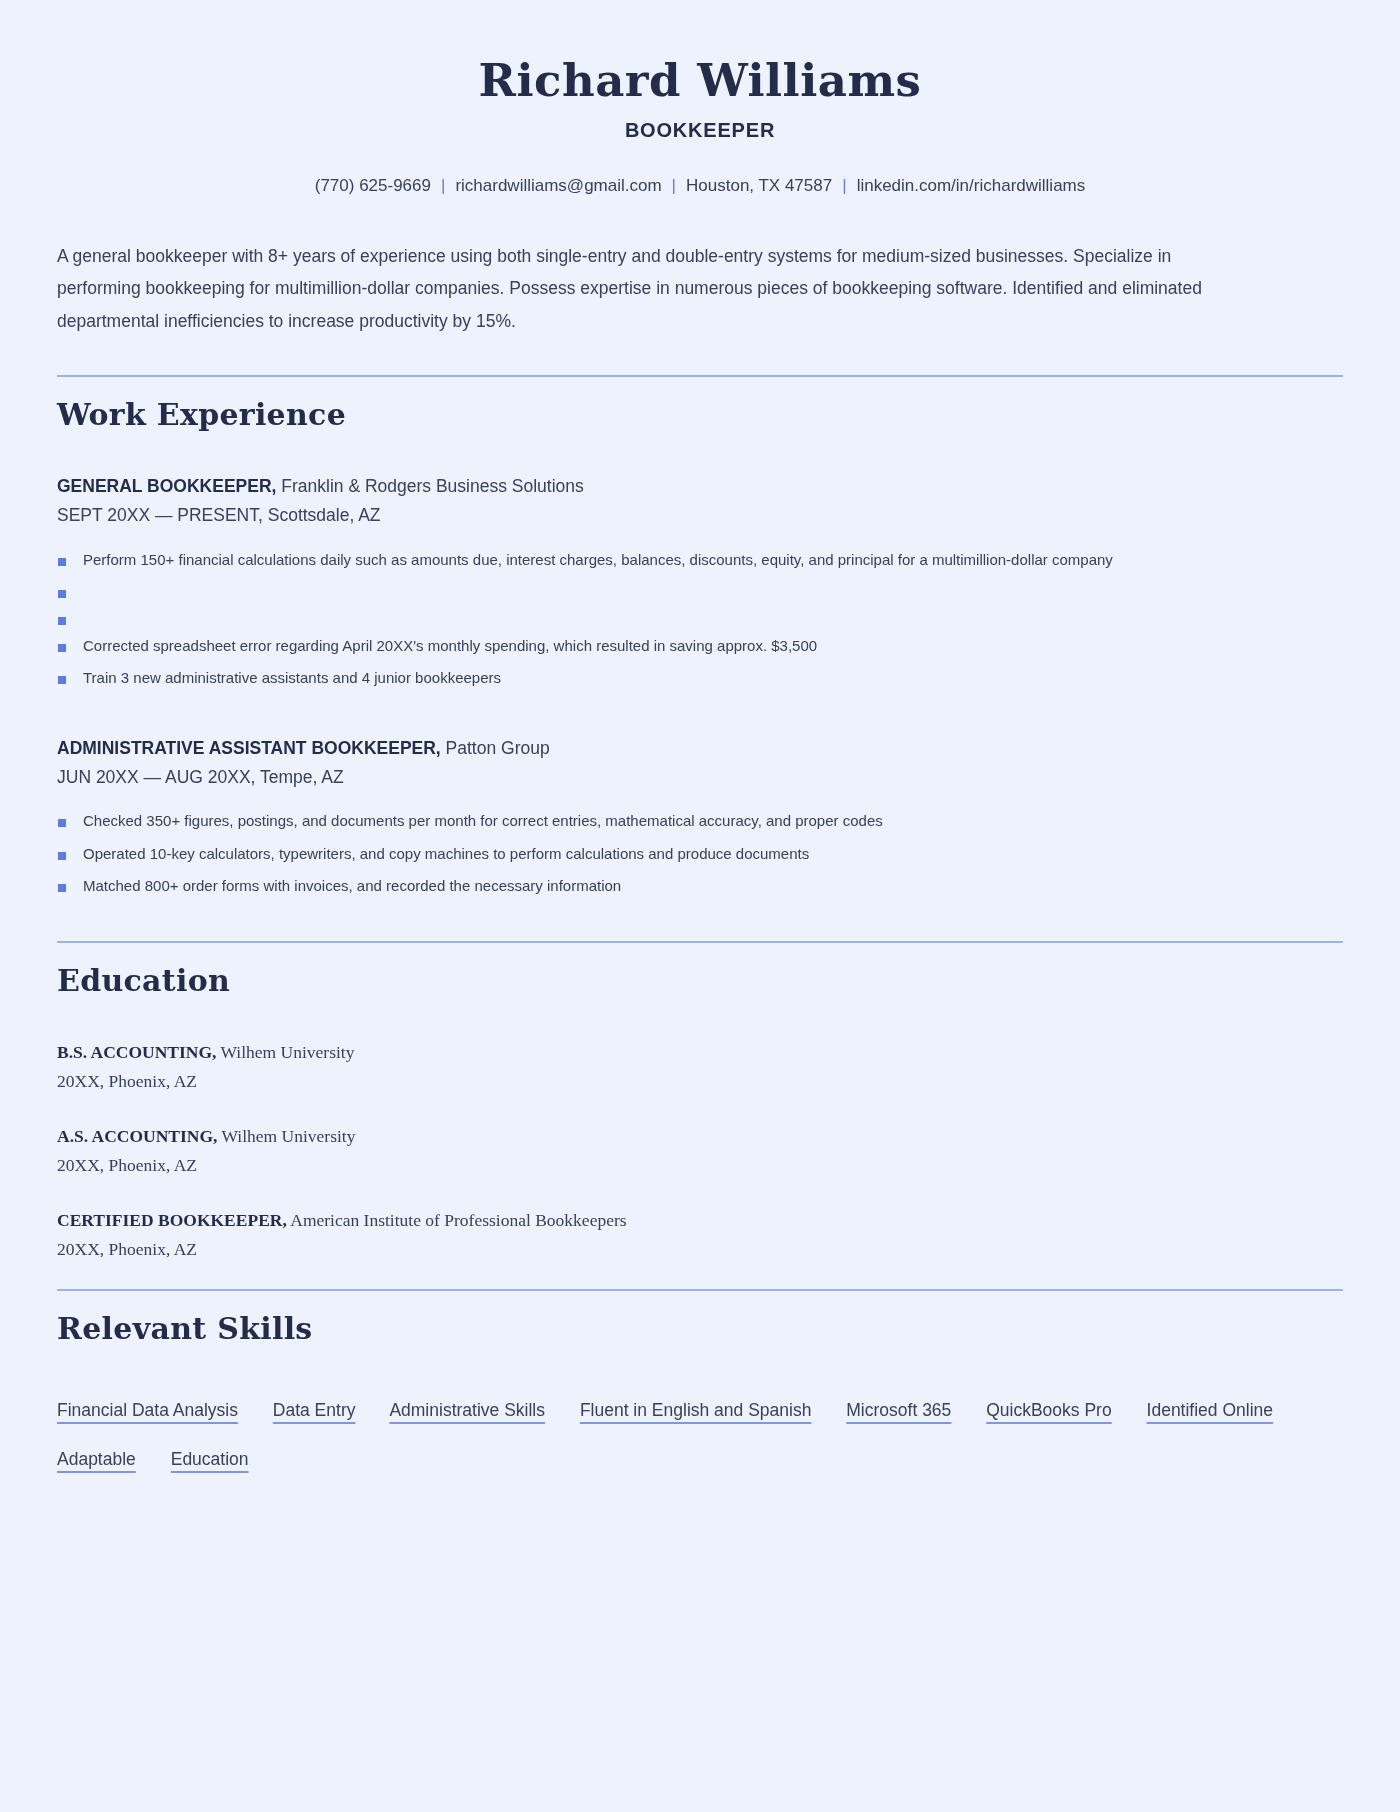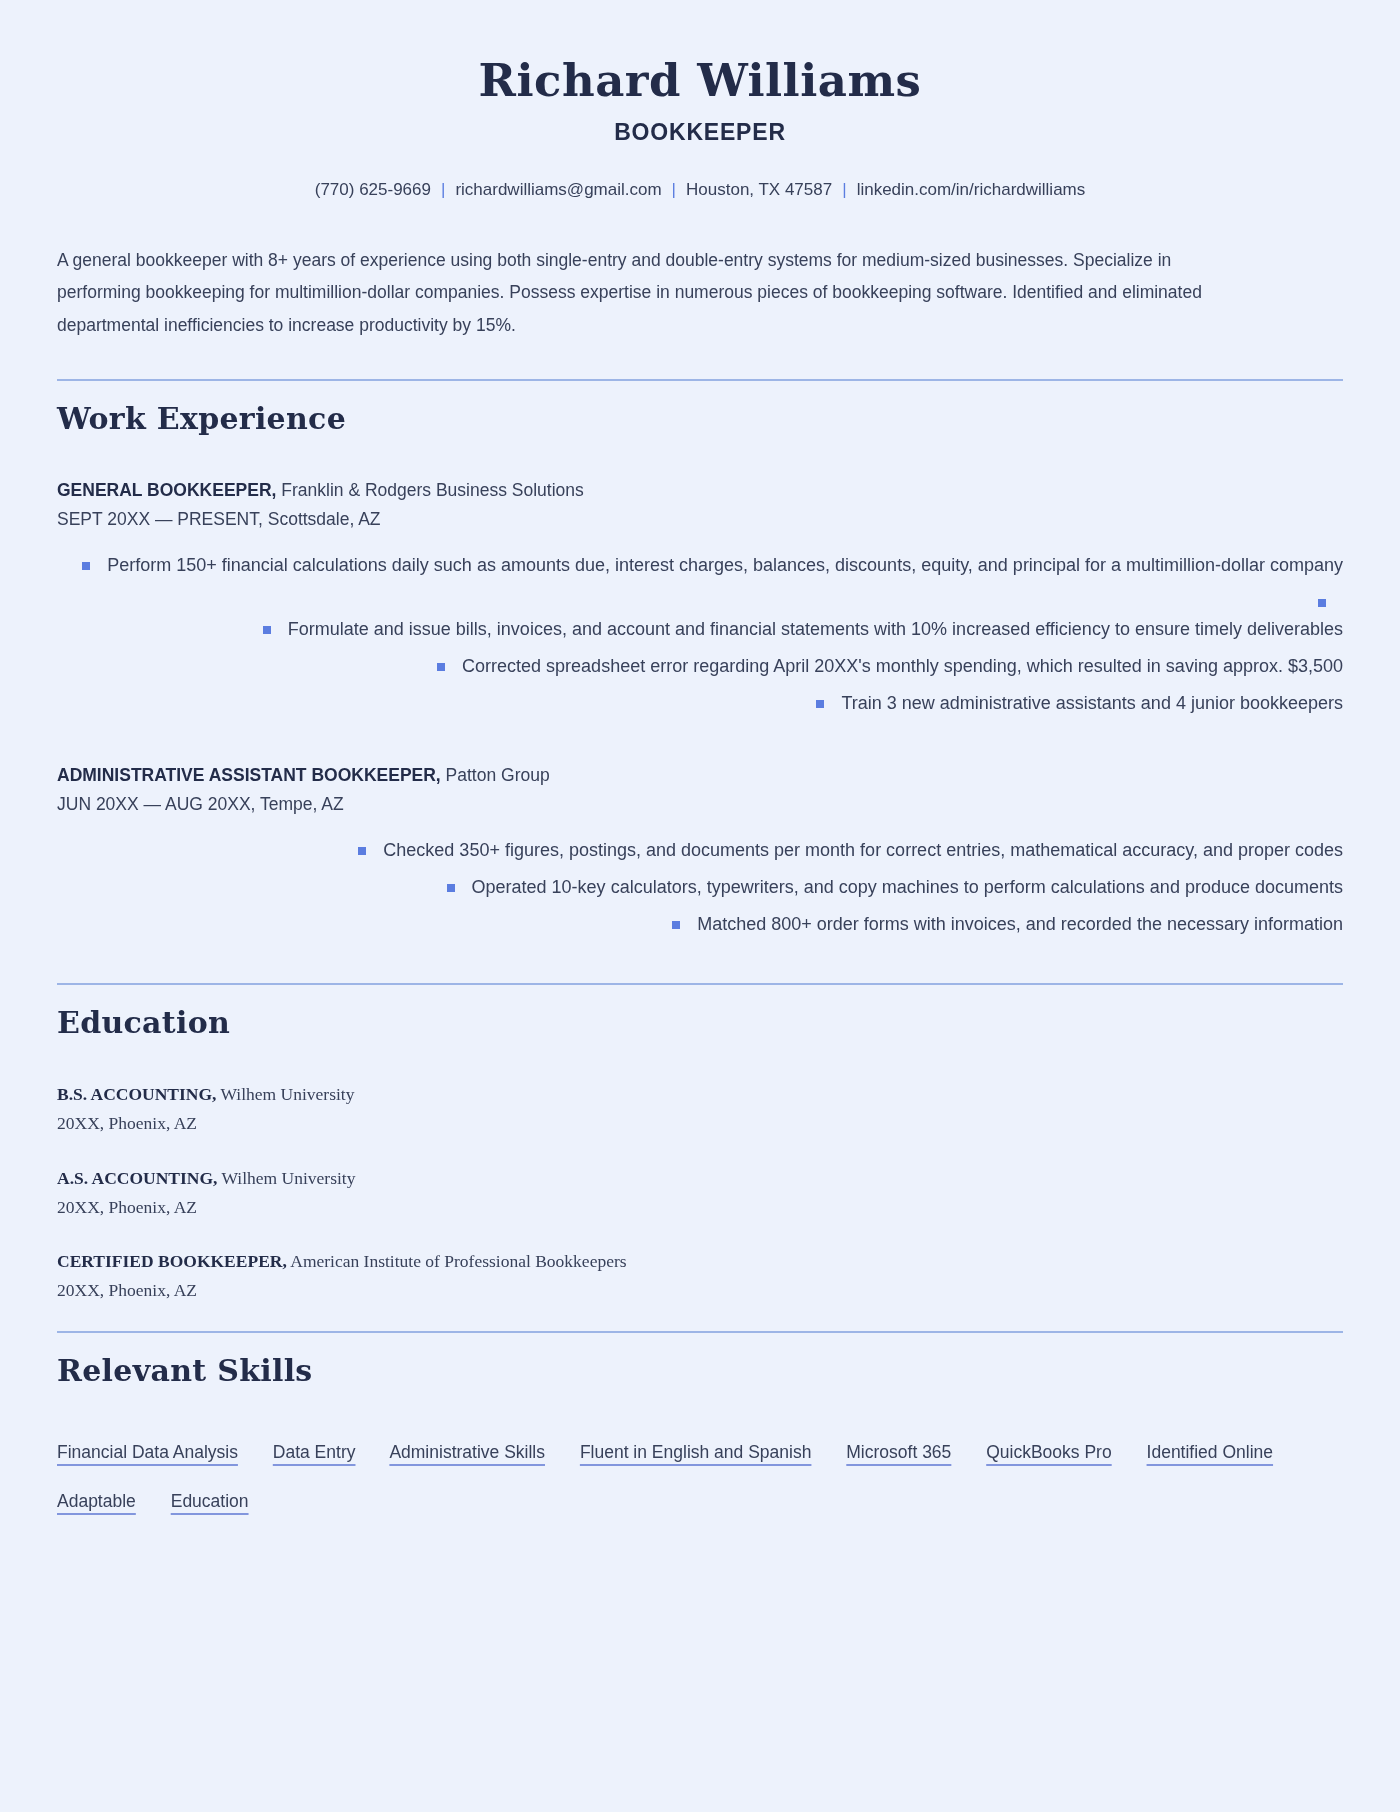--- a/index.html
+++ b/index.html
@@ -25,21 +25,21 @@
   .name {
     font-family: "DejaVu Serif", "Liberation Serif", serif;
     font-weight: 700;
     font-size: 45px;
     line-height: 1.1;
     color: #232c49;
     letter-spacing: 0.5px;
     margin: 0 0 13px 0;
   }
   .job-title {
-    font-size: 23px;
+    font-size: 20px;
     font-weight: 700;
     letter-spacing: 0.8px;
     color: #232c49;
     margin: 0 0 34px 0;
   }
   .contact {
     font-size: 17px;
     color: #38415a;
     margin: 0 0 44px 0;
   }
@@ -83,24 +83,23 @@
     color: #232c49;
   }
   .bullets {
     list-style: none;
     margin: 0;
     padding: 0;
   }
   .bullets li {
     display: flex;
     align-items: flex-start;
-    font-size: 18px;
+    font-size: 15px;
     line-height: 1.55;
     margin-bottom: 9px;
-    justify-content: flex-end;
   }
   .bullet-square {
     flex: 0 0 auto;
     width: 8px;
     height: 8px;
     background: #5b7de0;
     margin: 10px 17px 0 1px;
   }
   .section-block { margin-bottom: 10px; }
   .work-block { margin-bottom: 4px; }
@@ -161,21 +160,20 @@
       <ul class="bullets">
         <li>
             <span class="bullet-square"></span>
             <span>Perform 150+ financial calculations daily such as amounts due, interest charges, balances, discounts, equity, and principal for a multimillion-dollar company</span>
           </li>
         <li>
             <span class="bullet-square"></span>
           </li>
         <li>
             <span class="bullet-square"></span>
-            <span>Formulate and issue bills, invoices, and account and financial statements with 10% increased efficiency to ensure timely deliverables</span>
           </li>
         <li>
             <span class="bullet-square"></span>
             <span>Corrected spreadsheet error regarding April 20XX's monthly spending, which resulted in saving approx. $3,500</span>
           </li>
         <li>
             <span class="bullet-square"></span>
             <span>Train 3 new administrative assistants and 4 junior bookkeepers</span>
           </li>
       </ul>

